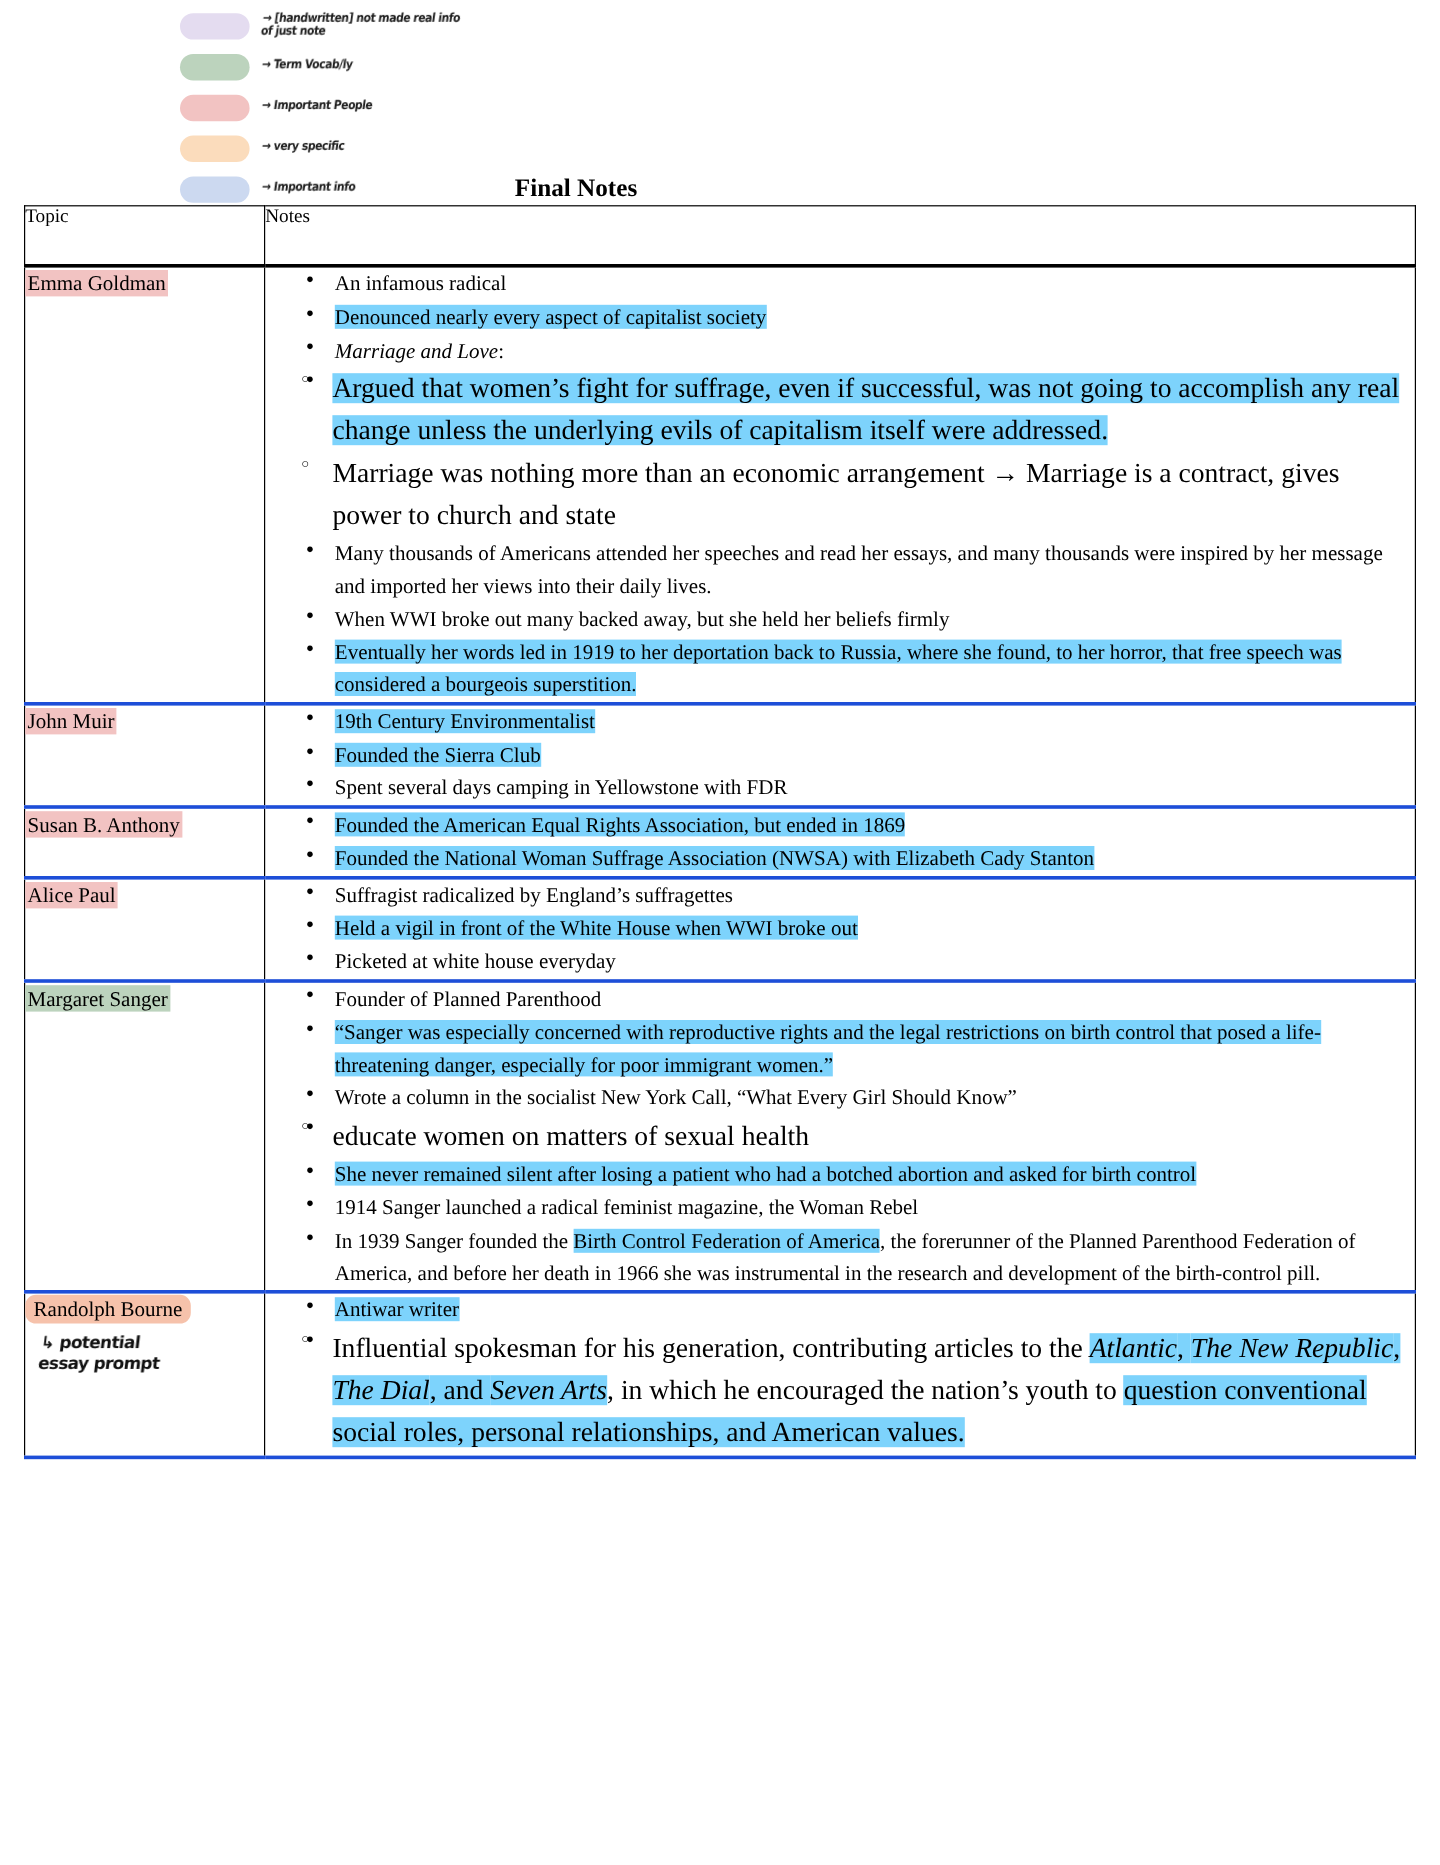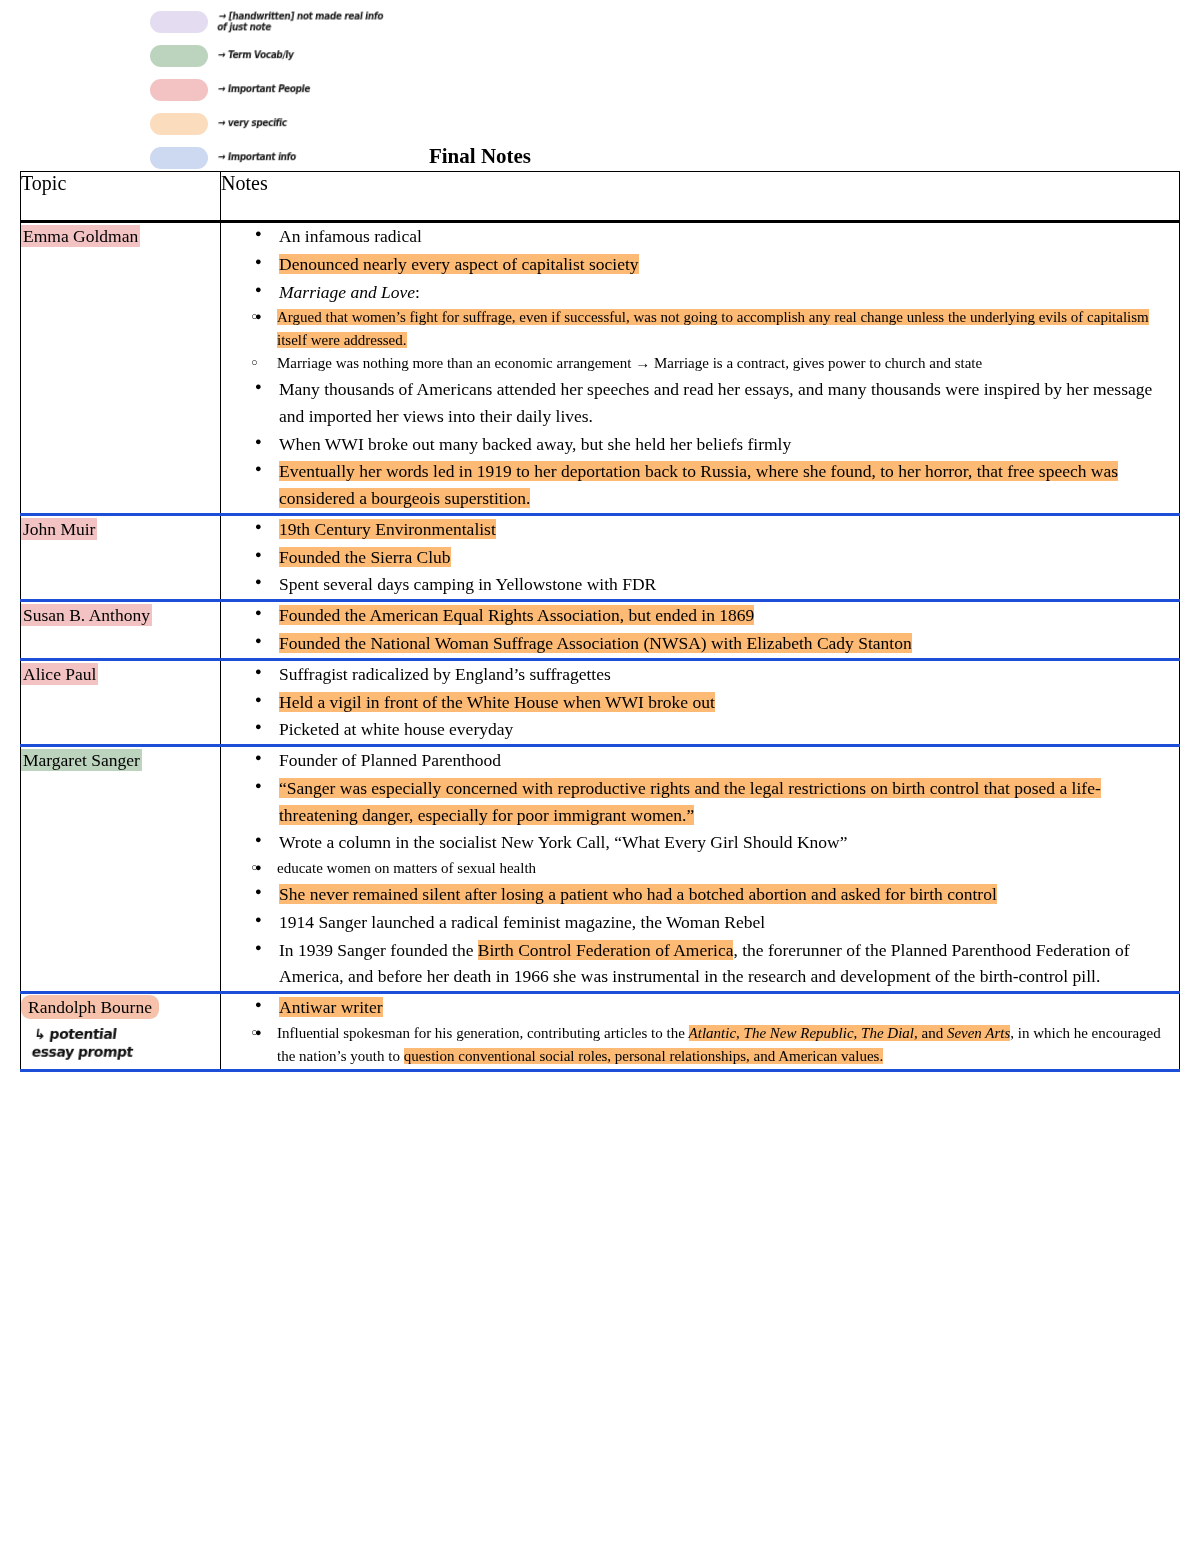--- a/index.html
+++ b/index.html
@@ -81,21 +81,21 @@
     border-bottom: 3px solid #000;
   }
   .notes-table tr.topic-row td {
     border-top: 3px solid #000;
     border-bottom: 3px solid #1d4ed8;
   }
   .col-topic { width: 200px; }
   .col-notes { width: auto; }
 
   .th-cell {
-    font-size: 20px;
+    font-size: 16px;
     font-weight: normal;
     text-align: left;
     padding: 8px 0 10px 12px;
     height: 50px;
   }
 
   .topic-cell {
     padding: 12px 0 14px 12px;
   }
   .notes-cell {
@@ -104,21 +104,21 @@
 
   .topic-chip {
     display: inline;
     font-size: 17.5px;
     line-height: 1.5;
     padding: 1px 2px;
   }
   .hl-pink    { background: #f2c3c2; }
   .hl-green   { background: #bcd3bd; }
   .hl-orange  { background: #f6c2ab; border-radius: 9px; padding: 2px 7px; }
-  .hl-blue    { background: #fdba74; }
+  .hl-blue    { background: #7dd3fc; }
 
   .hand-note {
     font-family: "DejaVu Sans", sans-serif;
     font-size: 14px;
     font-weight: bold;
     line-height: 1.25;
     letter-spacing: -0.5px;
     transform: skewX(-7deg);
     transform-origin: left top;
     margin: 6px 0 0 14px;
@@ -148,21 +148,21 @@
     line-height: 1.95;
   }
   ul.lvl2 {
     list-style: none;
     margin: 0;
     padding: 0;
   }
   ul.lvl2 > li {
     position: relative;
     padding-left: 56px;
-    font-size: 15px;
+    font-size: 23px;
     line-height: 1.53;
   }
   ul.lvl2 > li::before {
     content: "\25CB";
     position: absolute;
     left: 30px;
     top: 0;
     font-size: 11px;
     line-height: 1.95;
   }

